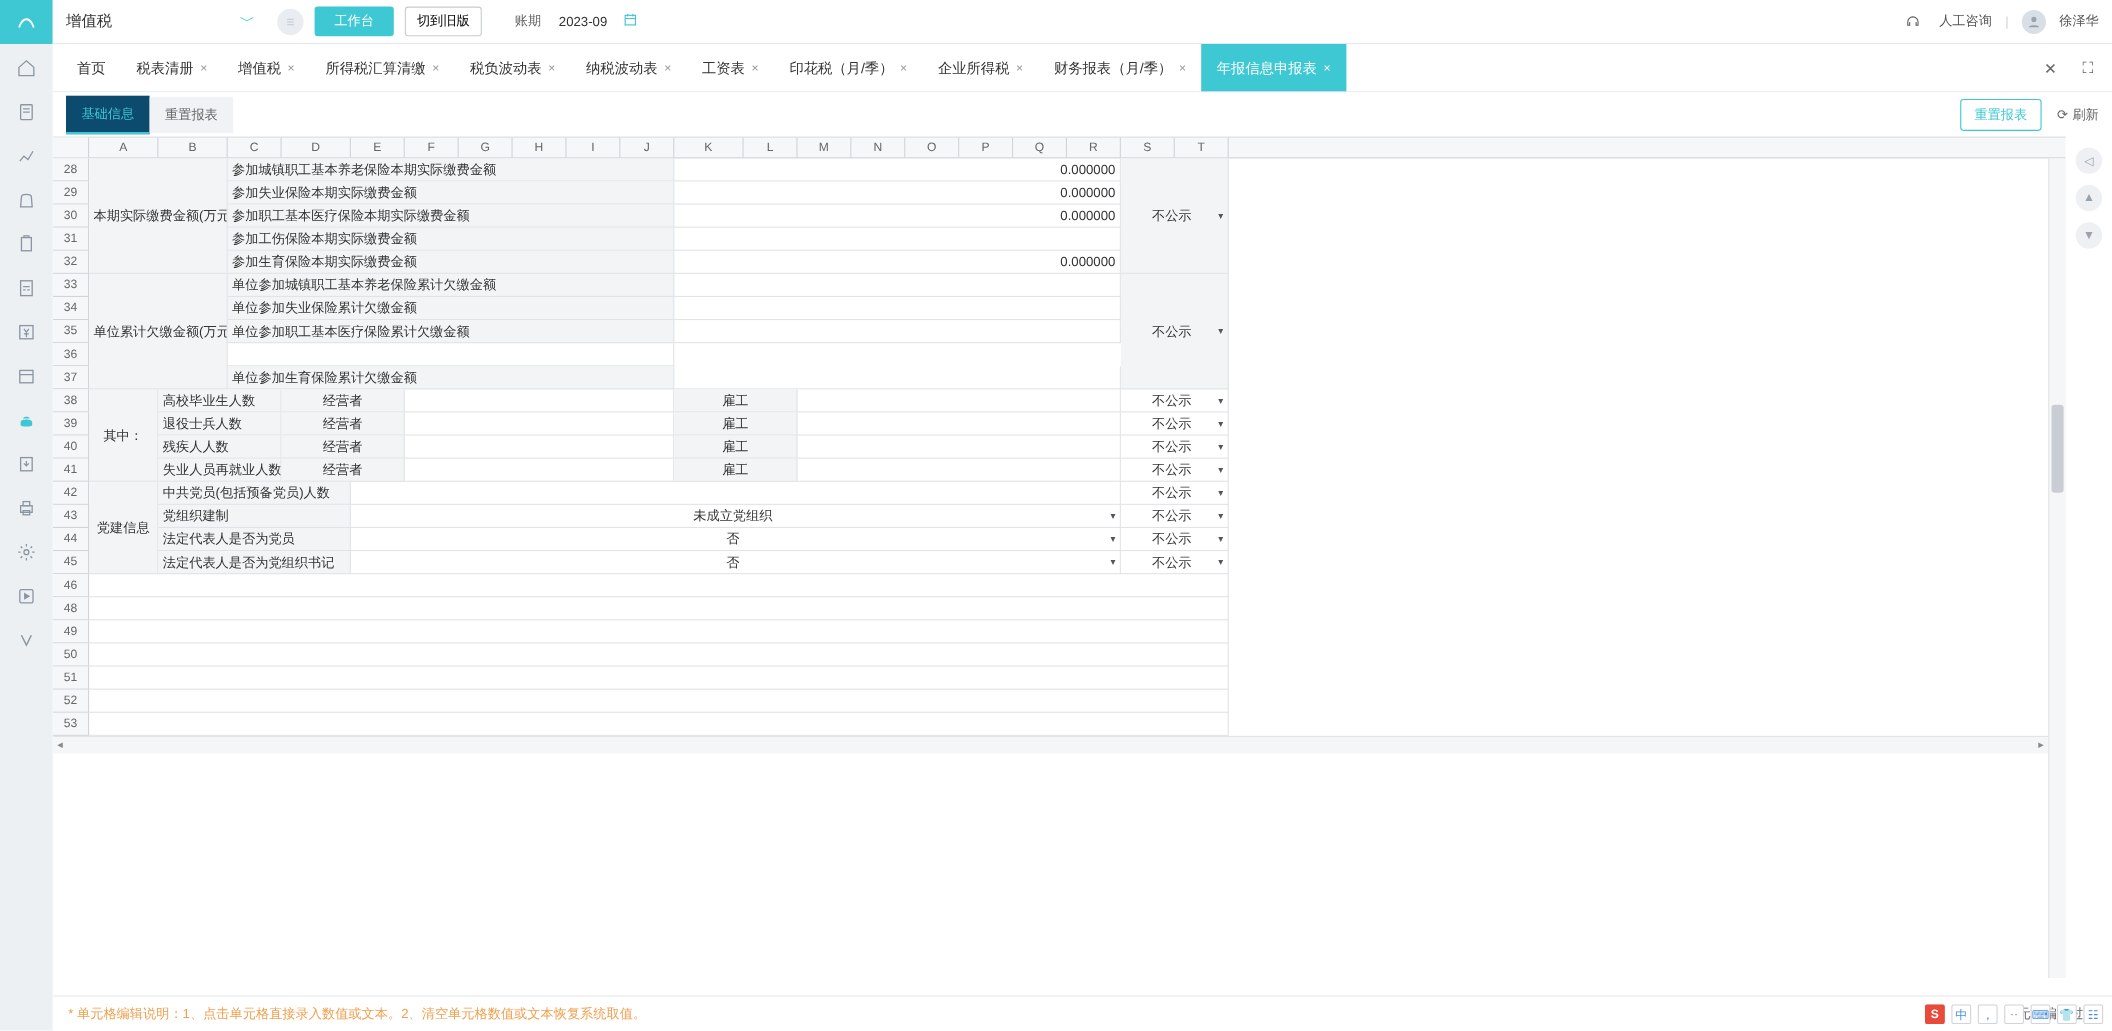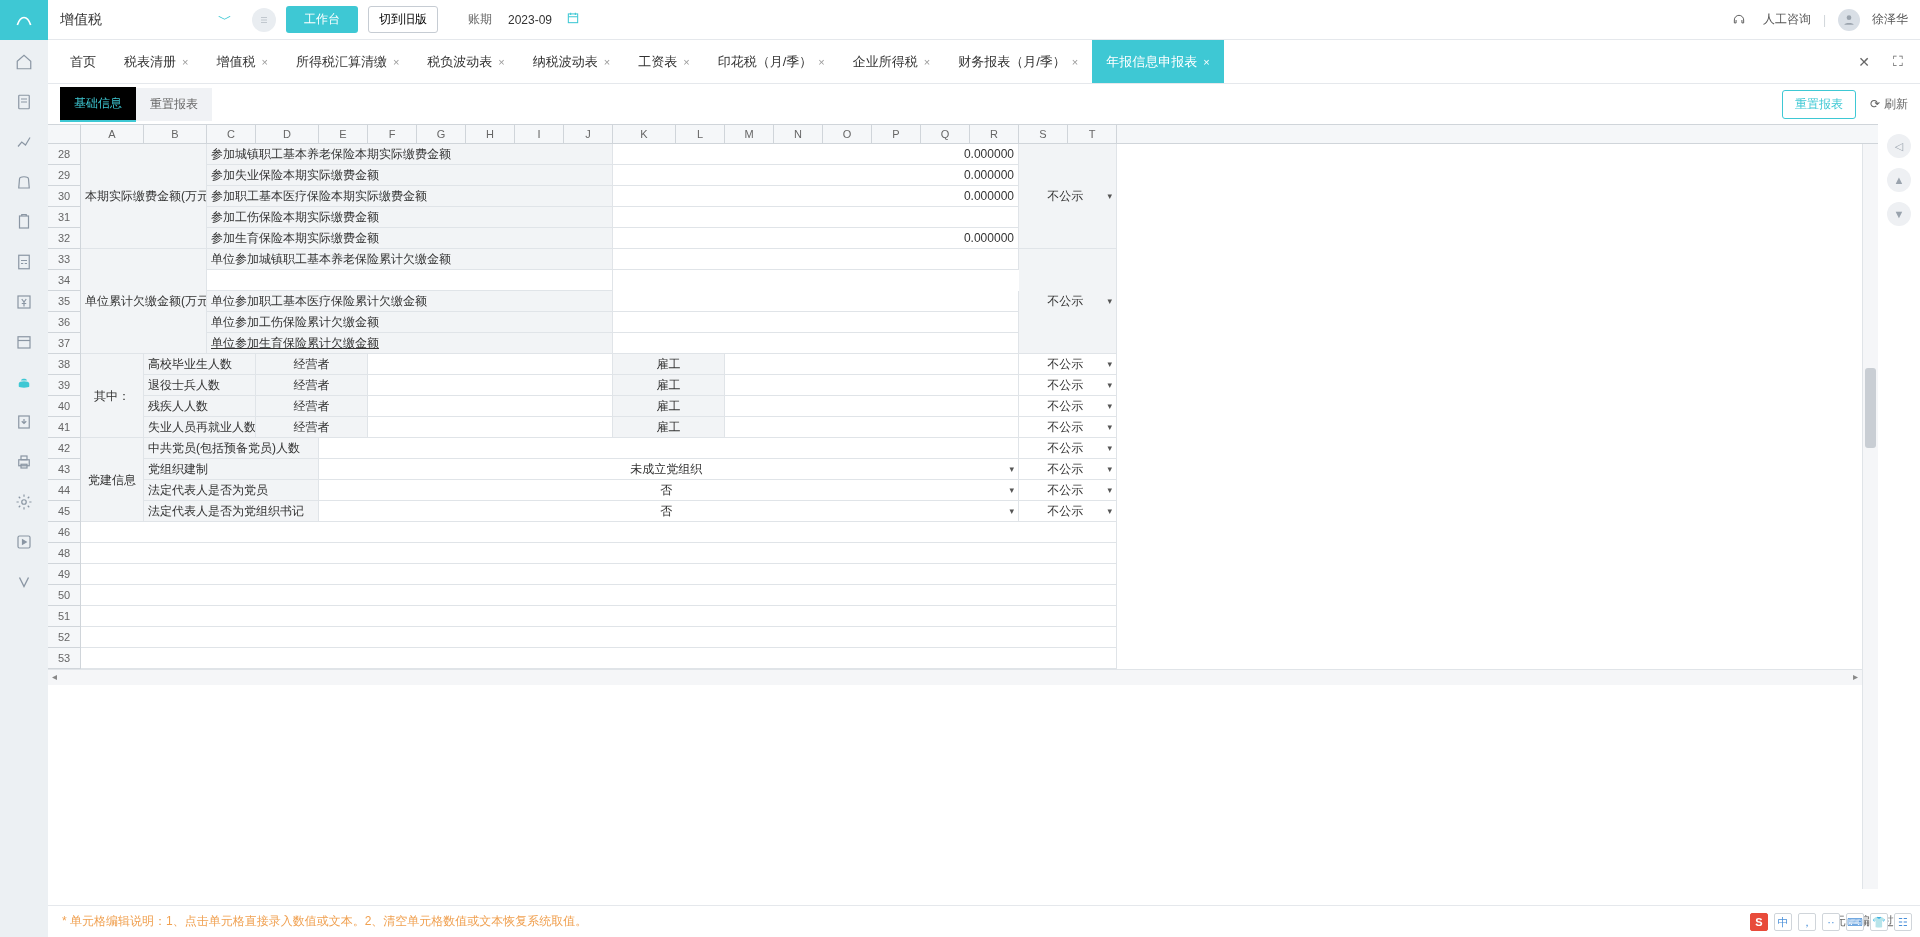--- a/index.html
+++ b/index.html
@@ -35,21 +35,21 @@
 .tab { display: flex; align-items: center; padding: 0 14px; font-size: 13px; color: #333; cursor: pointer; gap: 6px; white-space: nowrap; }
 .tab.active { background: #3ec8d4; color: #fff; }
 .tab .close { font-size: 11px; color: #999; }
 .tab.active .close { color: #fff; }
 .tabs-right { margin-left: auto; display: flex; align-items: center; gap: 6px; padding-right: 8px; }
 .tabs-right-btn { width: 28px; height: 28px; display: flex; align-items: center; justify-content: center; color: #666; cursor: pointer; font-size: 14px; }
 
 
 .subtabs-row { height: 40px; display: flex; align-items: center; padding: 0 12px; background: #fff; }
 .subtab { padding: 8px 14px; font-size: 12px; color: #666; cursor: pointer; }
-.subtab.active { color: #3ec8d4; border-bottom: 2px solid #3ec8d4; background: #000000; }
+.subtab.active { color: #3ec8d4; border-bottom: 2px solid #3ec8d4; background: #0c4a6e; }
 .subtab.inactive { background: #f0f2f5; }
 .actions-right { margin-left: auto; display: flex; align-items: center; gap: 14px; }
 .reset-btn { border: 1px solid #3ec8d4; color: #3ec8d4; background: #fff; border-radius: 3px; padding: 5px 12px; font-size: 12px; cursor: pointer; }
 .refresh-link { color: #666; font-size: 12px; cursor: pointer; display: flex; align-items: center; gap: 4px; }
 
 
 .sheet-wrap { flex: 1; position: relative; display: flex; overflow: hidden; }
 .sheet { flex: 1; overflow: hidden; position: relative; }
 .col-headers { display: flex; height: 20px; background: #f5f7f9; border-top: 1px solid #d0d5da; border-bottom: 1px solid #d0d5da; }
 .corner { width: 33px; border-right: 1px solid #d0d5da; background: #f5f7f9; }
@@ -344,41 +344,41 @@
             <div class="row">
               <div class="row-h">33</div>
               <div class="cell ro center" style="width: 126px; height: 105px; line-height: 105px; position: relative; margin-bottom: -84px;">单位累计欠缴金额(万元)</div>
               <div class="cell ro" style="width: 406px;">单位参加城镇职工基本养老保险累计欠缴金额</div>
               <div class="cell right" style="width: 406px;"></div>
               <div class="cell ro center dd" style="width: 98px; height: 105px; line-height: 105px; margin-bottom: -84px;">不公示</div>
             </div>
             <div class="row">
               <div class="row-h">34</div>
               <div style="width: 126px;"></div>
+              <div class="cell ro" style="width: 406px;">单位参加失业保险累计欠缴金额</div>
               <div class="cell right" style="width: 406px;"></div>
               <div style="width: 98px;"></div>
             </div>
             <div class="row">
               <div class="row-h">35</div>
               <div style="width: 126px;"></div>
               <div class="cell ro" style="width: 406px;">单位参加职工基本医疗保险累计欠缴金额</div>
               <div class="cell right" style="width: 406px;"></div>
               <div style="width: 98px;"></div>
             </div>
             <div class="row">
               <div class="row-h">36</div>
               <div style="width: 126px;"></div>
-              <div class="cell ro" style="width: 406px;">单位参加工伤保险累计欠缴金额</div>
               <div class="cell right" style="width: 406px;"></div>
               <div style="width: 98px;"></div>
             </div>
             <div class="row">
               <div class="row-h">37</div>
               <div style="width: 126px;"></div>
-              <div class="cell ro" style="width: 406px; text-decoration: underline;">单位参加生育保险累计欠缴金额</div>
+              <div class="cell ro" style="width: 406px;">单位参加生育保险累计欠缴金额</div>
               <div class="cell right" style="width: 406px;"></div>
               <div style="width: 98px;"></div>
             </div>
             <div class="row">
               <div class="row-h">38</div>
               <div class="cell ro center" style="width: 63px; height: 84px; line-height: 84px; margin-bottom: -63px;">其中：</div>
               <div class="cell ro" style="width: 112px;">高校毕业生人数</div>
               <div class="cell ro center" style="width: 112px;">经营者</div>
               <div class="cell " style="width: 245px;"></div>
               <div class="cell ro center" style="width: 112px;">雇工</div>

